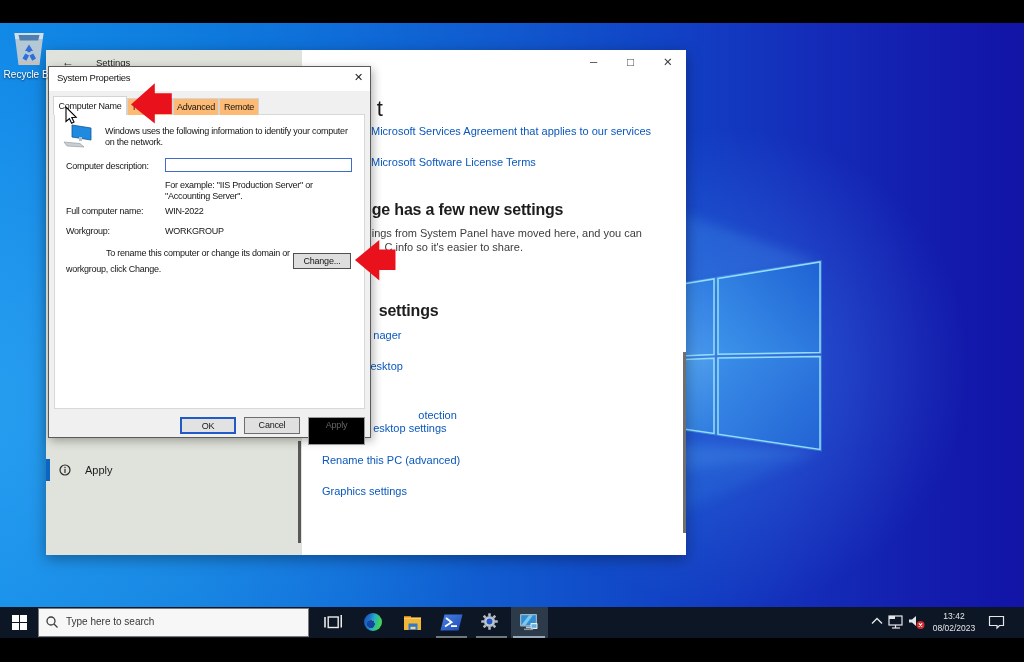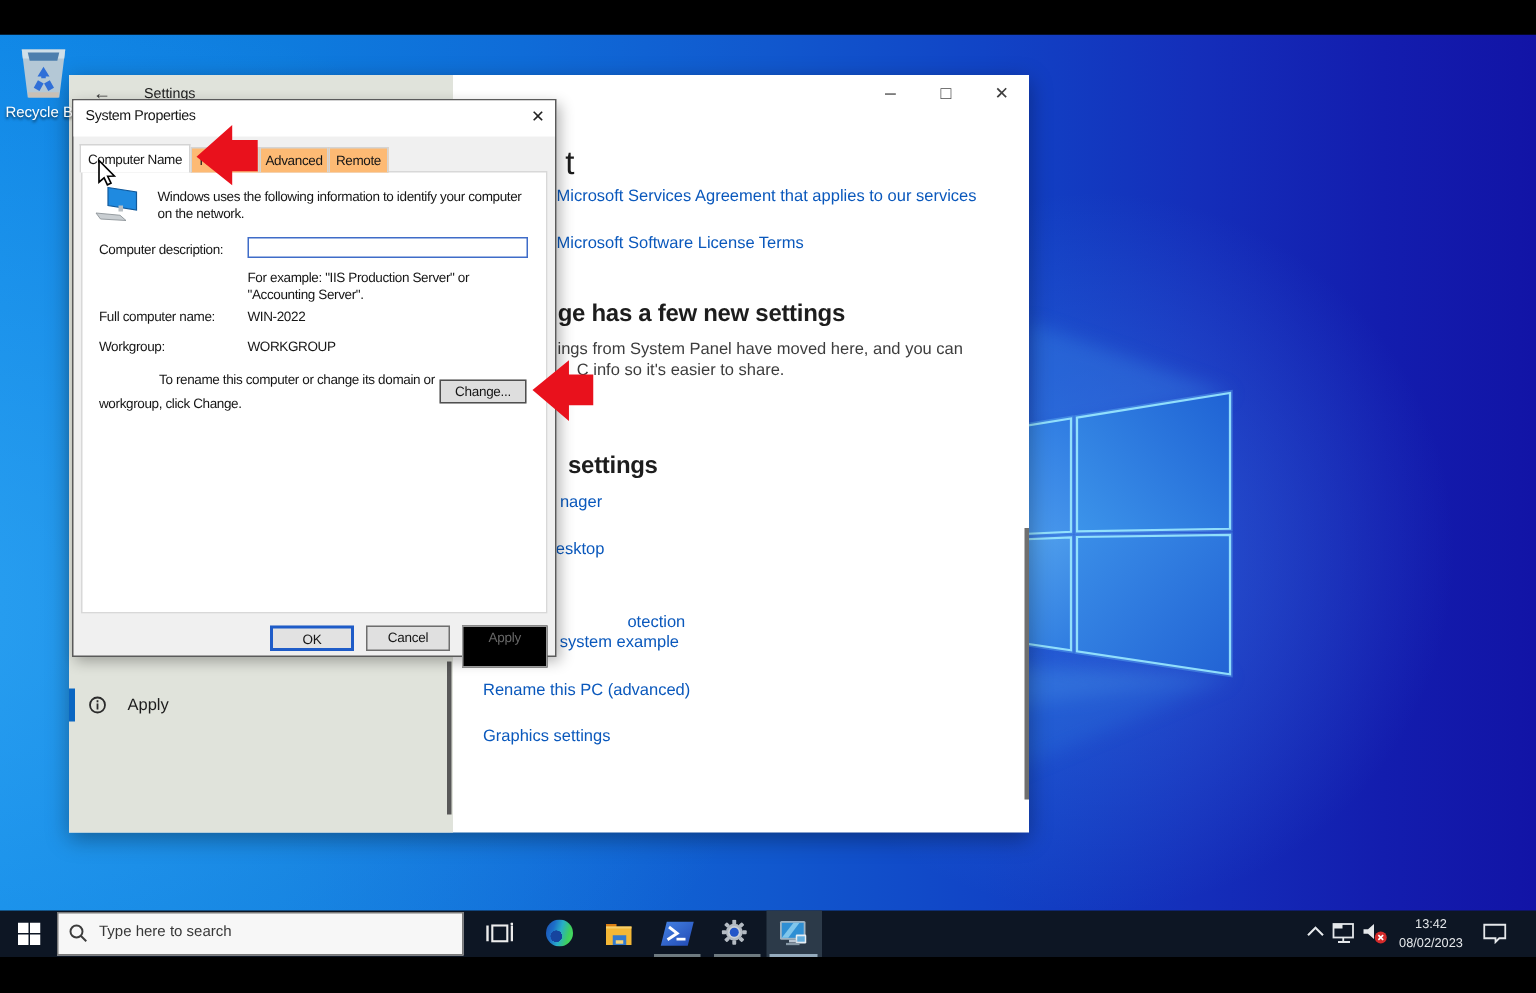--- a/index.html
+++ b/index.html
@@ -83,21 +83,21 @@
   <div class="abs" style="left:330.8px;top:46px;font-size:22px;color:#1b1b1b;letter-spacing:-0.3px;">t</div>
   <div class="slink" style="left:325px;top:75px;">Microsoft Services Agreement that applies to our services</div>
   <div class="slink" style="left:325px;top:106px;">Microsoft Software License Terms</div>
   <div class="sh2" style="left:325.8px;top:151px;">ge has a few new settings</div>
   <div class="sp" style="left:325.7px;top:177px;">ings from System Panel have moved here, and you can</div>
   <div class="sp" style="left:338.5px;top:191px;">C info so it's easier to share.</div>
   <div class="sh2" style="left:332.7px;top:252px;">settings</div>
   <div class="slink" style="left:327.3px;top:279px;">nager</div>
   <div class="slink" style="left:324.5px;top:310px;">esktop</div>
   <div class="slink" style="left:324.3px;top:359px;padding-left:48px;">otection</div>
-  <div class="slink" style="left:327.2px;top:372px;">system example</div>
+  <div class="slink" style="left:327.2px;top:372px;">esktop settings</div>
   <div class="slink" style="left:276px;top:404px;">Rename this PC (advanced)</div>
   <div class="slink" style="left:276px;top:435px;">Graphics settings</div>
 
   <div class="abs" style="left:637px;top:302px;width:3px;height:181px;background:#6f6f6f;"></div>
   <div class="abs" style="left:252px;top:391px;width:3px;height:102px;background:#585858;"></div>
 
   <div class="abs" style="left:0;top:409px;width:4px;height:22px;background:#0a66c2;"></div>
   <svg class="abs" style="left:13px;top:414px;" width="12" height="12" viewBox="0 0 12 12">
     <circle cx="6" cy="6" r="5" fill="none" stroke="#2b2b2b" stroke-width="1.2"></circle>
     <rect x="5.4" y="5" width="1.2" height="4" fill="#2b2b2b"></rect>

